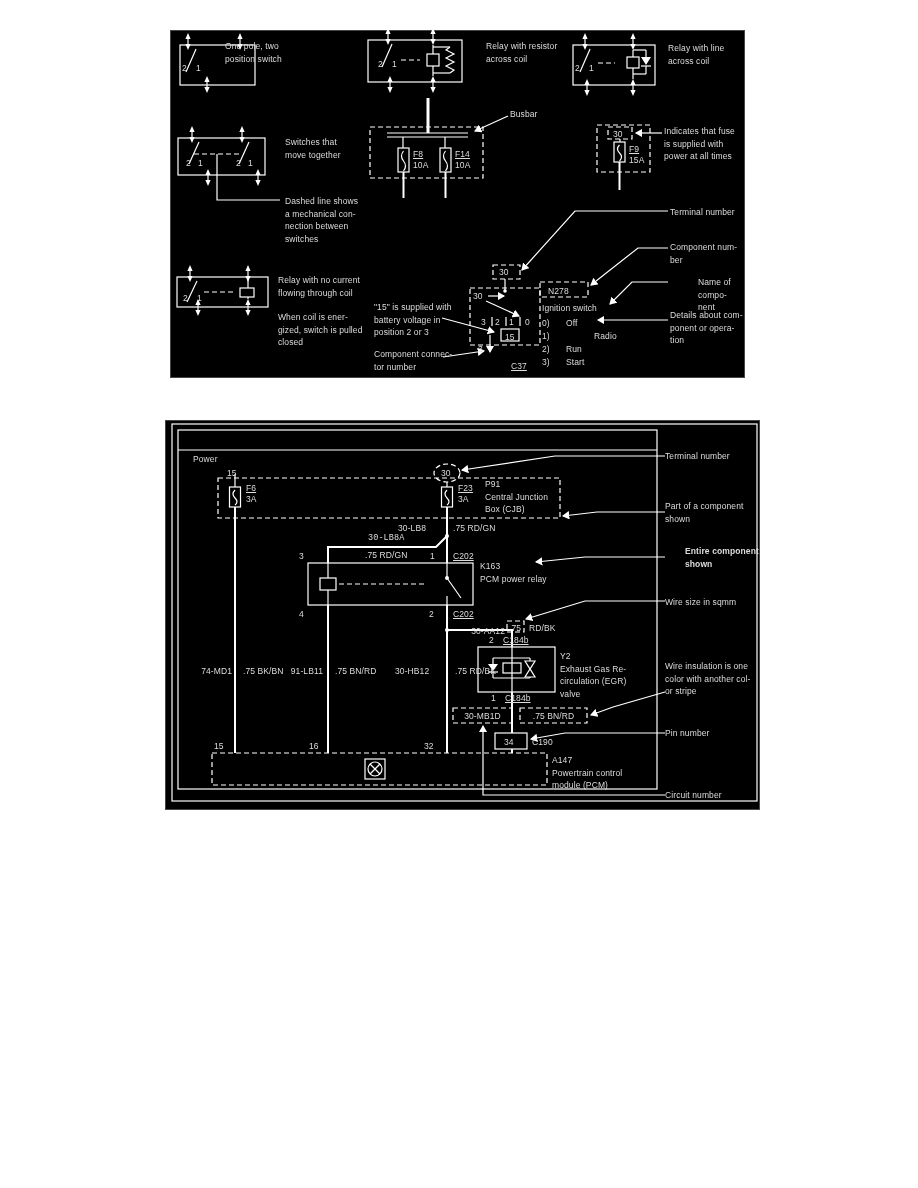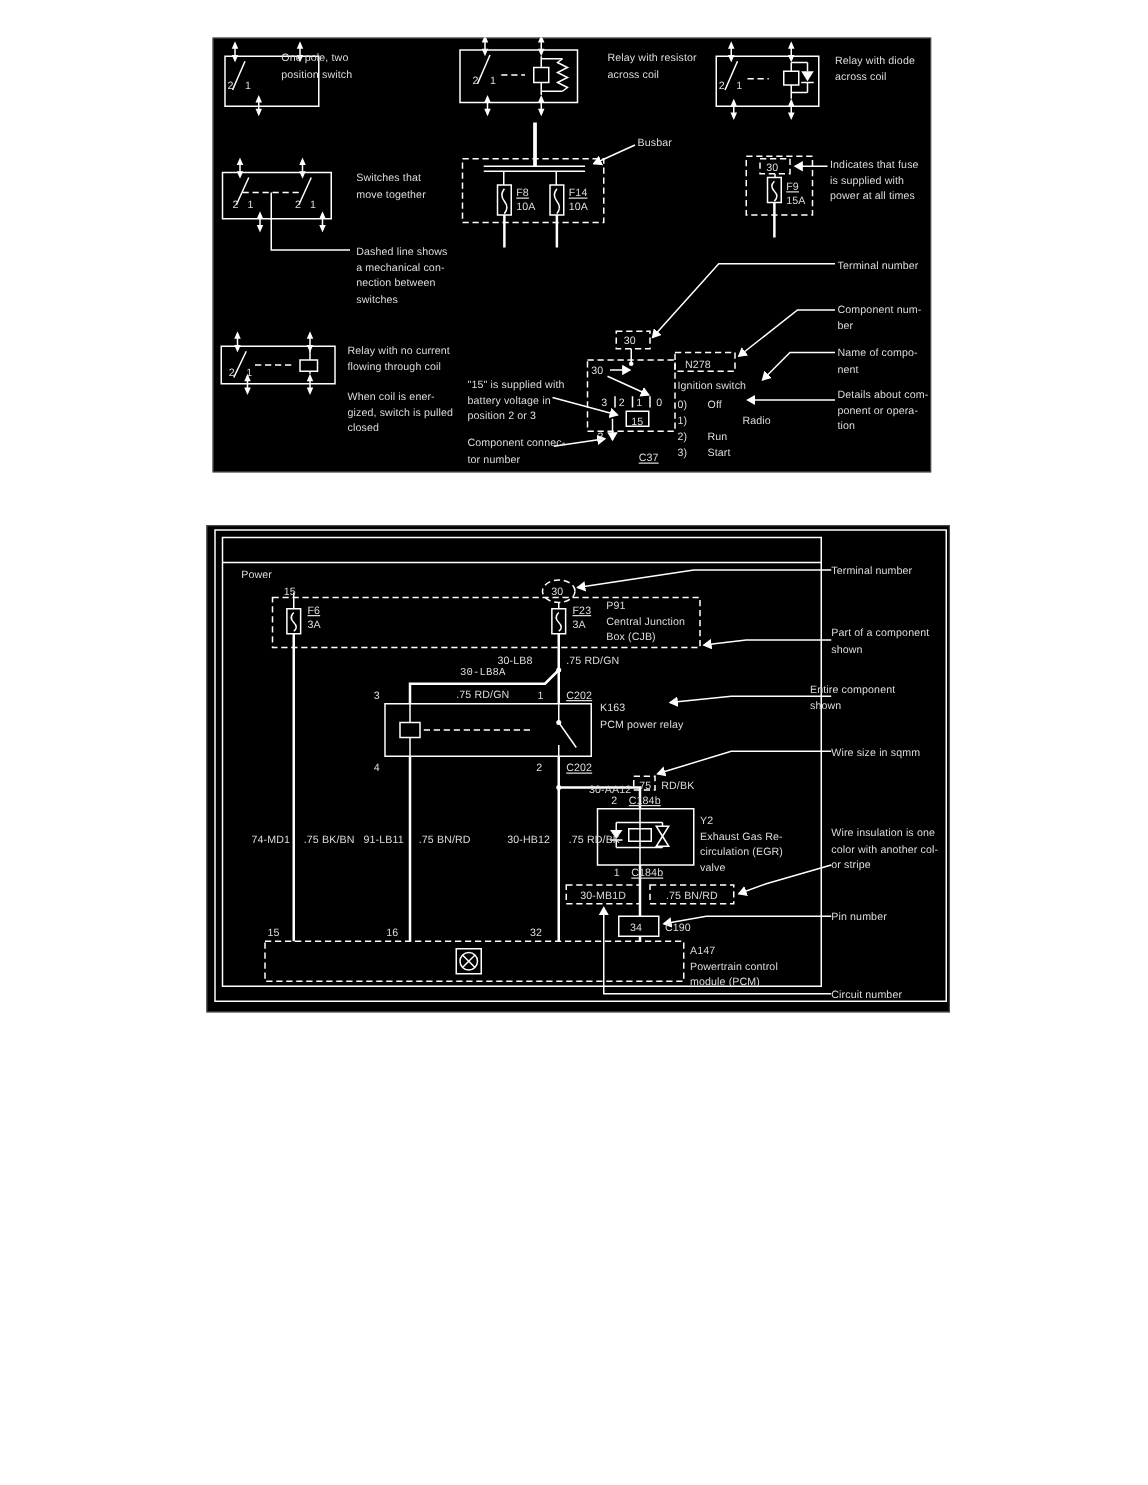--- a/index.html
+++ b/index.html
@@ -155,21 +155,21 @@
       </g>
     </svg>
   <span class="dlabel" style="left: 55px; top: 10px;">One pole, two
 position switch</span>
       <span class="dlabel" style="left: 12px; top: 32px;">2</span>
       <span class="dlabel" style="left: 26px; top: 32px;">1</span>
       <span class="dlabel" style="left: 316px; top: 10px;">Relay with resistor
 across coil</span>
       <span class="dlabel" style="left: 208px; top: 28px;">2</span>
       <span class="dlabel" style="left: 222px; top: 28px;">1</span>
-      <span class="dlabel" style="left: 498px; top: 12px;">Relay with diode
+      <span class="dlabel" style="left: 498px; top: 12px;">Relay with line
 across coil</span>
       <span class="dlabel" style="left: 405px; top: 32px;">2</span>
       <span class="dlabel" style="left: 419px; top: 32px;">1</span>
       <span class="dlabel" style="left: 115px; top: 106px;">Switches that
 move together</span>
       <span class="dlabel" style="left: 16px; top: 127px;">2</span>
       <span class="dlabel" style="left: 28px; top: 127px;">1</span>
       <span class="dlabel" style="left: 66px; top: 127px;">2</span>
       <span class="dlabel" style="left: 78px; top: 127px;">1</span>
       <span class="dlabel" style="left: 115px; top: 165px;">Dashed line shows
@@ -183,21 +183,21 @@
       <span class="dlabel" style="left: 285px; top: 129px;">10A</span>
       <span class="dlabel" style="left: 443px; top: 98px;">30</span>
       <span class="dlabel u" style="left: 459px; top: 113px;">F9</span>
       <span class="dlabel" style="left: 459px; top: 124px;">15A</span>
       <span class="dlabel" style="left: 494px; top: 95px;">Indicates that fuse
 is supplied with
 power at all times</span>
       <span class="dlabel" style="left: 500px; top: 176px;">Terminal number</span>
       <span class="dlabel" style="left: 500px; top: 211px;">Component num-
 ber</span>
-      <span class="dlabel" style="left: 500px; top: 246px;">Name of compo-
+      <span class="dlabel" style="left: 528px; top: 246px;">Name of compo-
 nent</span>
       <span class="dlabel" style="left: 500px; top: 279px;">Details about com-
 ponent or opera-
 tion</span>
       <span class="dlabel" style="left: 108px; top: 244px;">Relay with no current
 flowing through coil</span>
       <span class="dlabel" style="left: 108px; top: 281px;">When coil is ener-
 gized, switch is pulled
 closed</span>
       <span class="dlabel" style="left: 13px; top: 262px;">2</span>
@@ -349,36 +349,36 @@
       <span class="dlabel" style="left: 395px; top: 230px;">Y2
 Exhaust Gas Re-
 circulation (EGR)
 valve</span>
       <span class="dlabel" style="left: 326px; top: 272px;">1</span>
       <span class="dlabel u" style="left: 340px; top: 272px;">C184b</span>
       <span class="dlabel" style="left: 25px; top: 245px; width: 42px; text-align: right;">74-MD1</span>
       <span class="dlabel" style="left: 78px; top: 245px;">.75 BK/BN</span>
       <span class="dlabel" style="left: 113px; top: 245px; width: 45px; text-align: right;">91-LB11</span>
       <span class="dlabel" style="left: 170px; top: 245px;">.75 BN/RD</span>
-      <span class="dlabel" style="left: 230px; top: 245px; width: 45px; text-align: right;">30-HB12</span>
+      <span class="dlabel" style="left: 230px; top: 245px; width: 45px; text-align: left;">30-HB12</span>
       <span class="dlabel" style="left: 290px; top: 245px;">.75 RD/BK</span>
       <span class="dlabel" style="left: 289px; top: 290px; width: 57px; text-align: center;">30-MB1D</span>
       <span class="dlabel" style="left: 356px; top: 290px; width: 65px; text-align: center;">.75 BN/RD</span>
       <span class="dlabel" style="left: 49px; top: 320px;">15</span>
       <span class="dlabel" style="left: 144px; top: 320px;">16</span>
       <span class="dlabel" style="left: 259px; top: 320px;">32</span>
       <span class="dlabel" style="left: 339px; top: 316px;">34</span>
       <span class="dlabel" style="left: 367px; top: 316px;">C190</span>
       <span class="dlabel" style="left: 387px; top: 334px;">A147
 Powertrain control
 module (PCM)</span>
       <span class="dlabel" style="left: 500px; top: 30px;">Terminal number</span>
       <span class="dlabel" style="left: 500px; top: 80px;">Part of a component
 shown</span>
-      <span class="dlabel" style="left: 483px; top: 125px;">Entire component
+      <span class="dlabel" style="left: 520px; top: 125px; font-weight: bold;">Entire component
 shown</span>
       <span class="dlabel" style="left: 500px; top: 176px;">Wire size in sqmm</span>
       <span class="dlabel" style="left: 500px; top: 240px;">Wire insulation is one
 color with another col-
 or stripe</span>
       <span class="dlabel" style="left: 500px; top: 307px;">Pin number</span>
       <span class="dlabel" style="left: 500px; top: 369px;">Circuit number</span>
     </div>
 
 </div>

